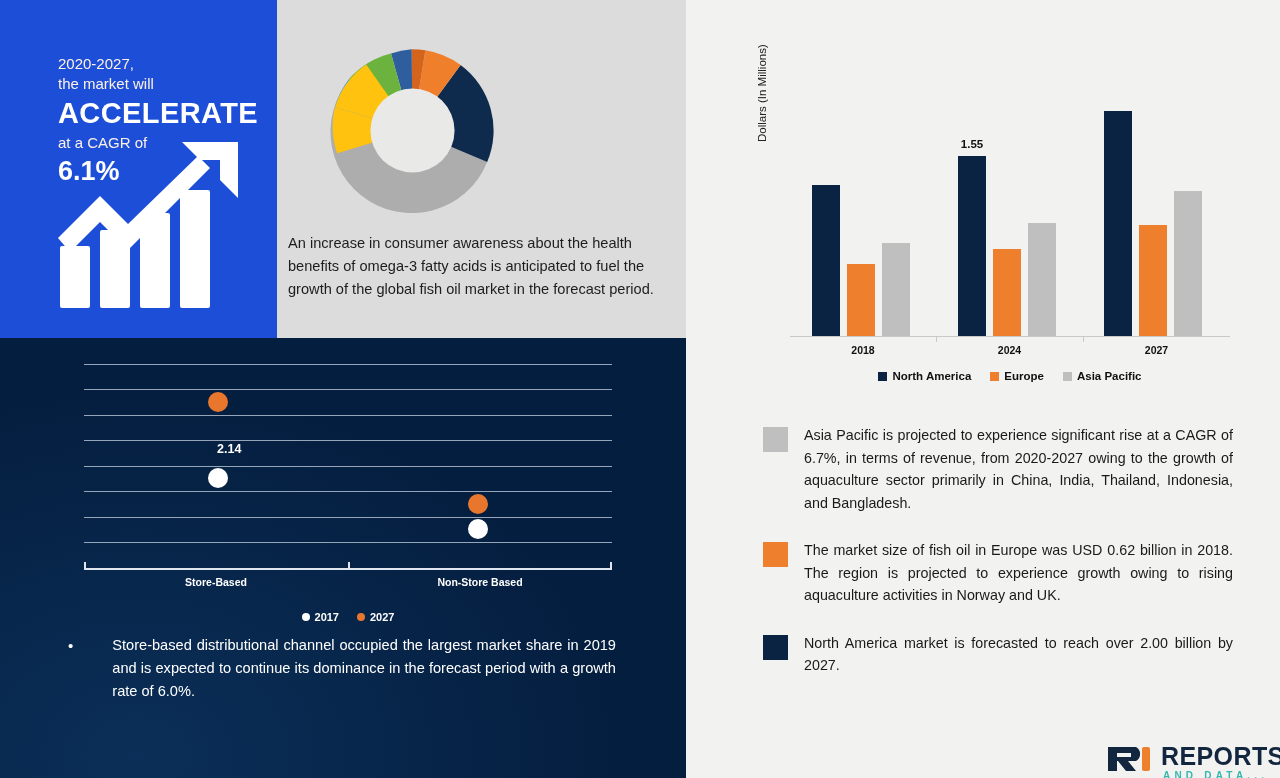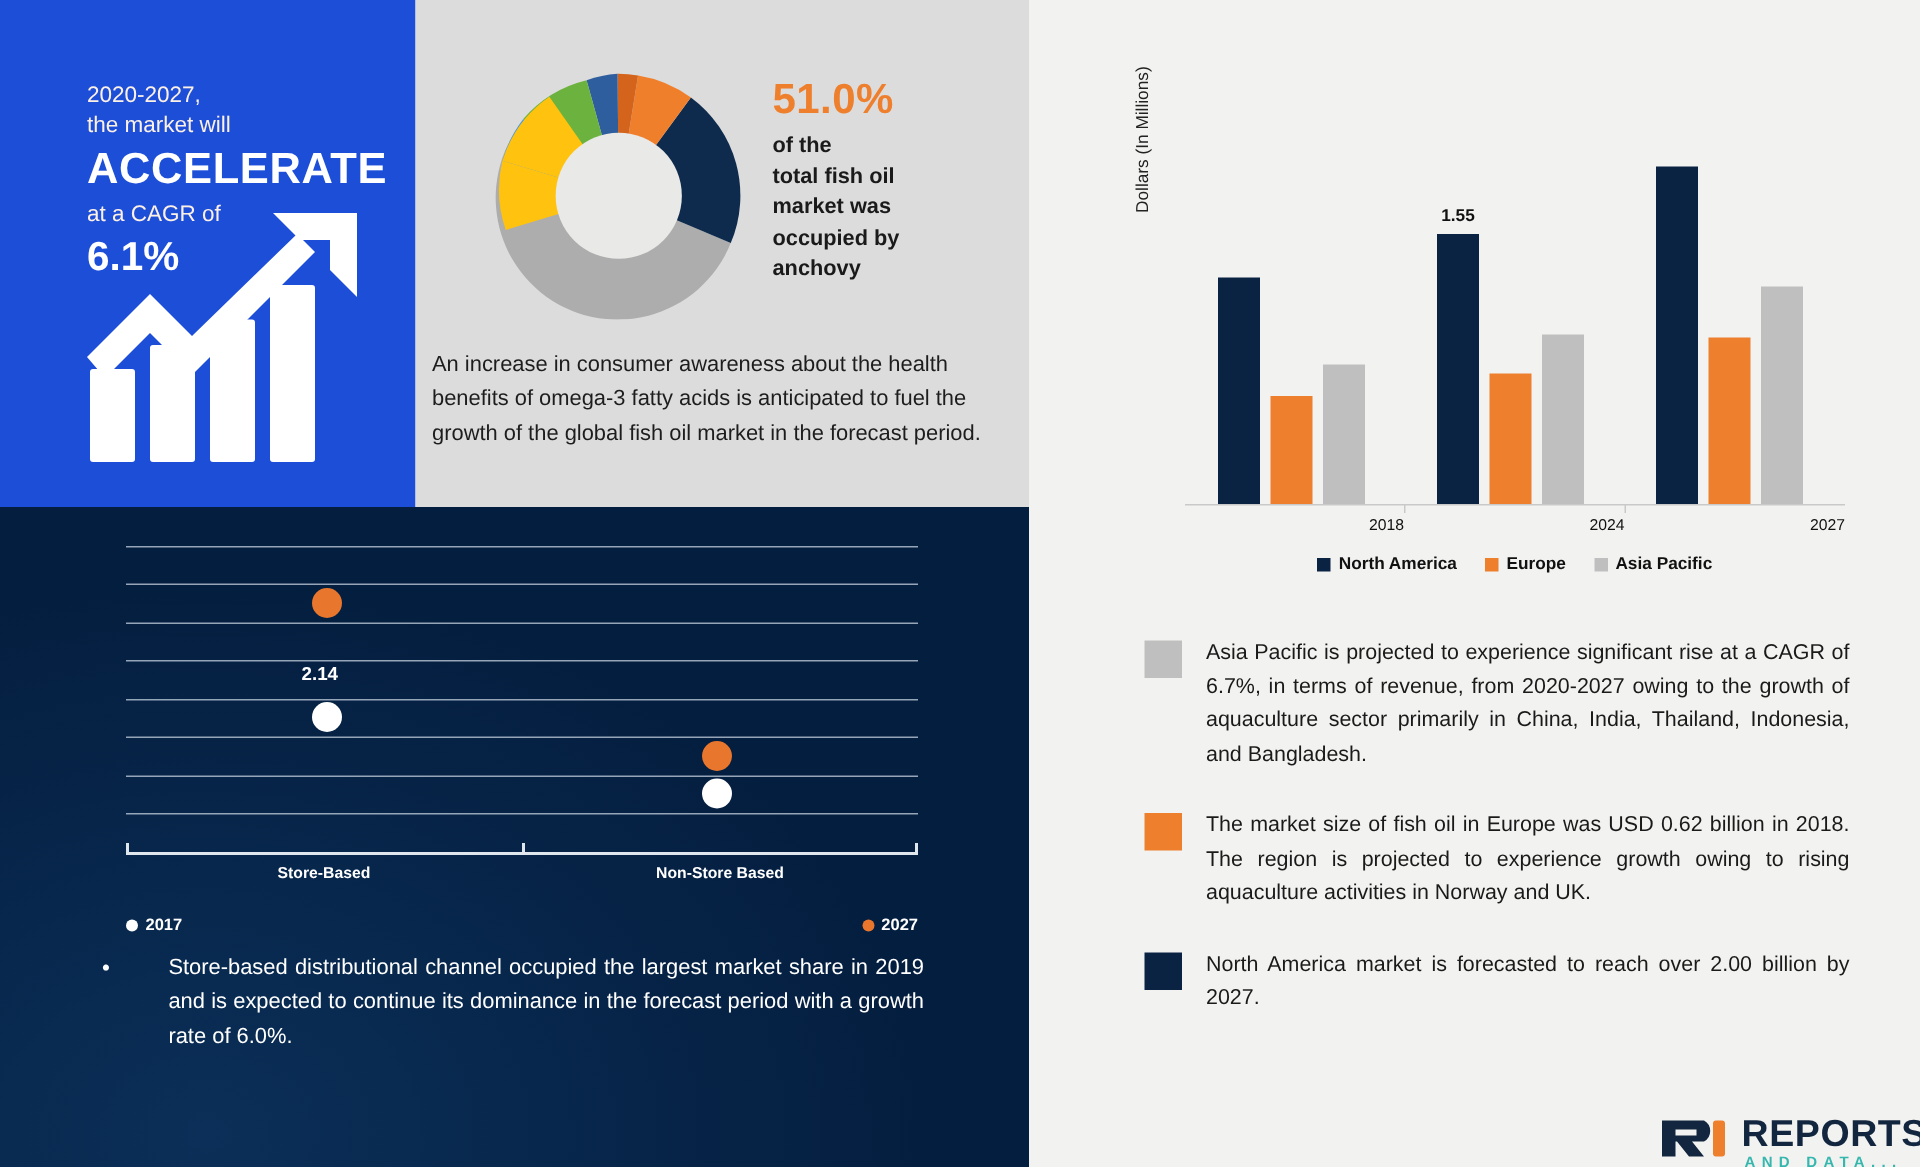--- a/index.html
+++ b/index.html
@@ -48,29 +48,29 @@
     background-image: radial-gradient(ellipse at 20% 95%, #0b2f58 0%, #041e3f 62%);
   }
   #dotplot { position: absolute; left: 84px; top: 26px; width: 528px; height: 210px; }
   .grid-line { position: absolute; left: 0; width: 528px; height: 1px; background: #c7d3e0; opacity: .75; }
   .axis-line { position: absolute; left: 0; width: 528px; height: 1.5px; background: #dfe6ee; }
   .axis-tick { position: absolute; width: 1.5px; height: 7px; background: #dfe6ee; }
   .dot { position: absolute; width: 20px; height: 20px; border-radius: 50%; }
   .dot.white { background: #ffffff; }
   .dot.orange { background: #e8762c; }
   .dot-label {
-    position: absolute; color: #ffffff; font-size: 12.5px; font-weight: 700; white-space: nowrap;
+    position: absolute; color: #ffffff; font-size: 12.5px; font-weight: 700; white-space: nowrap; margin-left: 16px;
   }
   .x-cat {
     position: absolute; color: #ffffff; font-size: 10.5px; font-weight: 700;
     text-align: center; white-space: nowrap;
   }
   #dotplot-legend {
     position: absolute; left: 0; top: 247px; width: 528px;
-    display: flex; justify-content: space-between; align-items: center; gap: 18px;
+    display: flex; justify-content: center; align-items: center; gap: 18px;
   }
   .lg-item { display: flex; align-items: center; gap: 5px; }
   .lg-dot { width: 8px; height: 8px; border-radius: 50%; display: inline-block; }
   .lg-text { color: #ffffff; font-size: 11px; font-weight: 700; }
   #navy-bullet {
     position: absolute; left: 68px; top: 296px; width: 548px;
     display: flex; gap: 11px;
   }
   #navy-bullet .bdot { color: #ffffff; font-size: 15px; line-height: 23px; }
   #navy-bullet .btext {
@@ -91,22 +91,22 @@
   .bar.na { background: #0a2342; }
   .bar.eu { background: #ee7f2d; }
   .bar.ap { background: #bfbfbf; }
   .bar-value {
     position: absolute; font-size: 11.5px; font-weight: 700; color: #111;
     white-space: nowrap; text-align: center;
   }
   #x-axis { position: absolute; left: 24px; top: 236px; width: 440px; height: 1.3px; background: #c9c9c9; }
   .x-sep { position: absolute; top: 236px; width: 1.3px; height: 6px; background: #c9c9c9; }
   .x-tick-label {
-    position: absolute; top: 244px; font-size: 10.5px; font-weight: 400; color: #111;
-    text-align: right; white-space: nowrap;
+    position: absolute; top: 244px; font-size: 10.5px; font-weight: 700; color: #111;
+    text-align: center; white-space: nowrap;
   }
   #bar-legend {
     position: absolute; left: 24px; top: 270px; width: 440px;
     display: flex; justify-content: center; align-items: center; gap: 19px;
   }
   .blg-item { display: flex; align-items: center; gap: 5px; }
   .blg-sq { width: 9px; height: 9px; display: inline-block; }
   .blg-text { font-size: 11.5px; font-weight: 700; color: #111; }
 
   #facts { position: absolute; left: 77px; top: 424px; width: 470px; }
@@ -161,30 +161,20 @@
         <path d="M 100 100 L 74.0 6.7 A 98.5 98.5 0 0 1 99.0 1.5 Z" fill="#2F5E9E"></path>
 
         <path d="M 100 100 L 22.8 38.0 A 98.5 98.5 0 0 1 74.0 6.7 Z" fill="#6CB23F"></path>
 
         <path d="M 100 100 L 6.0 71.8 A 98.5 98.5 0 0 1 22.8 38.0 Z" fill="#4E9BD8"></path>
 
         <path d="M 100 100 L 43.9 20.0 A 98.5 98.5 0 0 0 6.0 71.8 Z" fill="#FFC20E" transform="rotate(0)"></path>
         <path d="M 100 100 L 6.0 71.8 A 98.5 98.5 0 0 0 8.7 127.6 Z" fill="#FFC20E"></path>
         <circle cx="100" cy="100" r="51" fill="#e9e9e7"></circle>
       </svg>
-      <div id="donut-stat">
-        <div id="donut-pct">51.0%</div>
-        <div id="donut-desc">
-          <div>of the</div>
-          <div>total fish oil</div>
-          <div>market was</div>
-          <div>occupied by</div>
-          <div>anchovy</div>
-        </div>
-      </div>
       <div id="donut-paragraph">An increase in consumer awareness about the health benefits of omega-3 fatty acids is anticipated to fuel the growth of the global fish oil market in the forecast period.</div>
     </div>
 
     <div id="navy-panel">
       <div id="dotplot">
         <div class="grid-line" style="top:0px;"></div>
         <div class="grid-line" style="top:25px;"></div>
         <div class="grid-line" style="top:51px;"></div>
         <div class="grid-line" style="top:76px;"></div>
         <div class="grid-line" style="top:102px;"></div>

